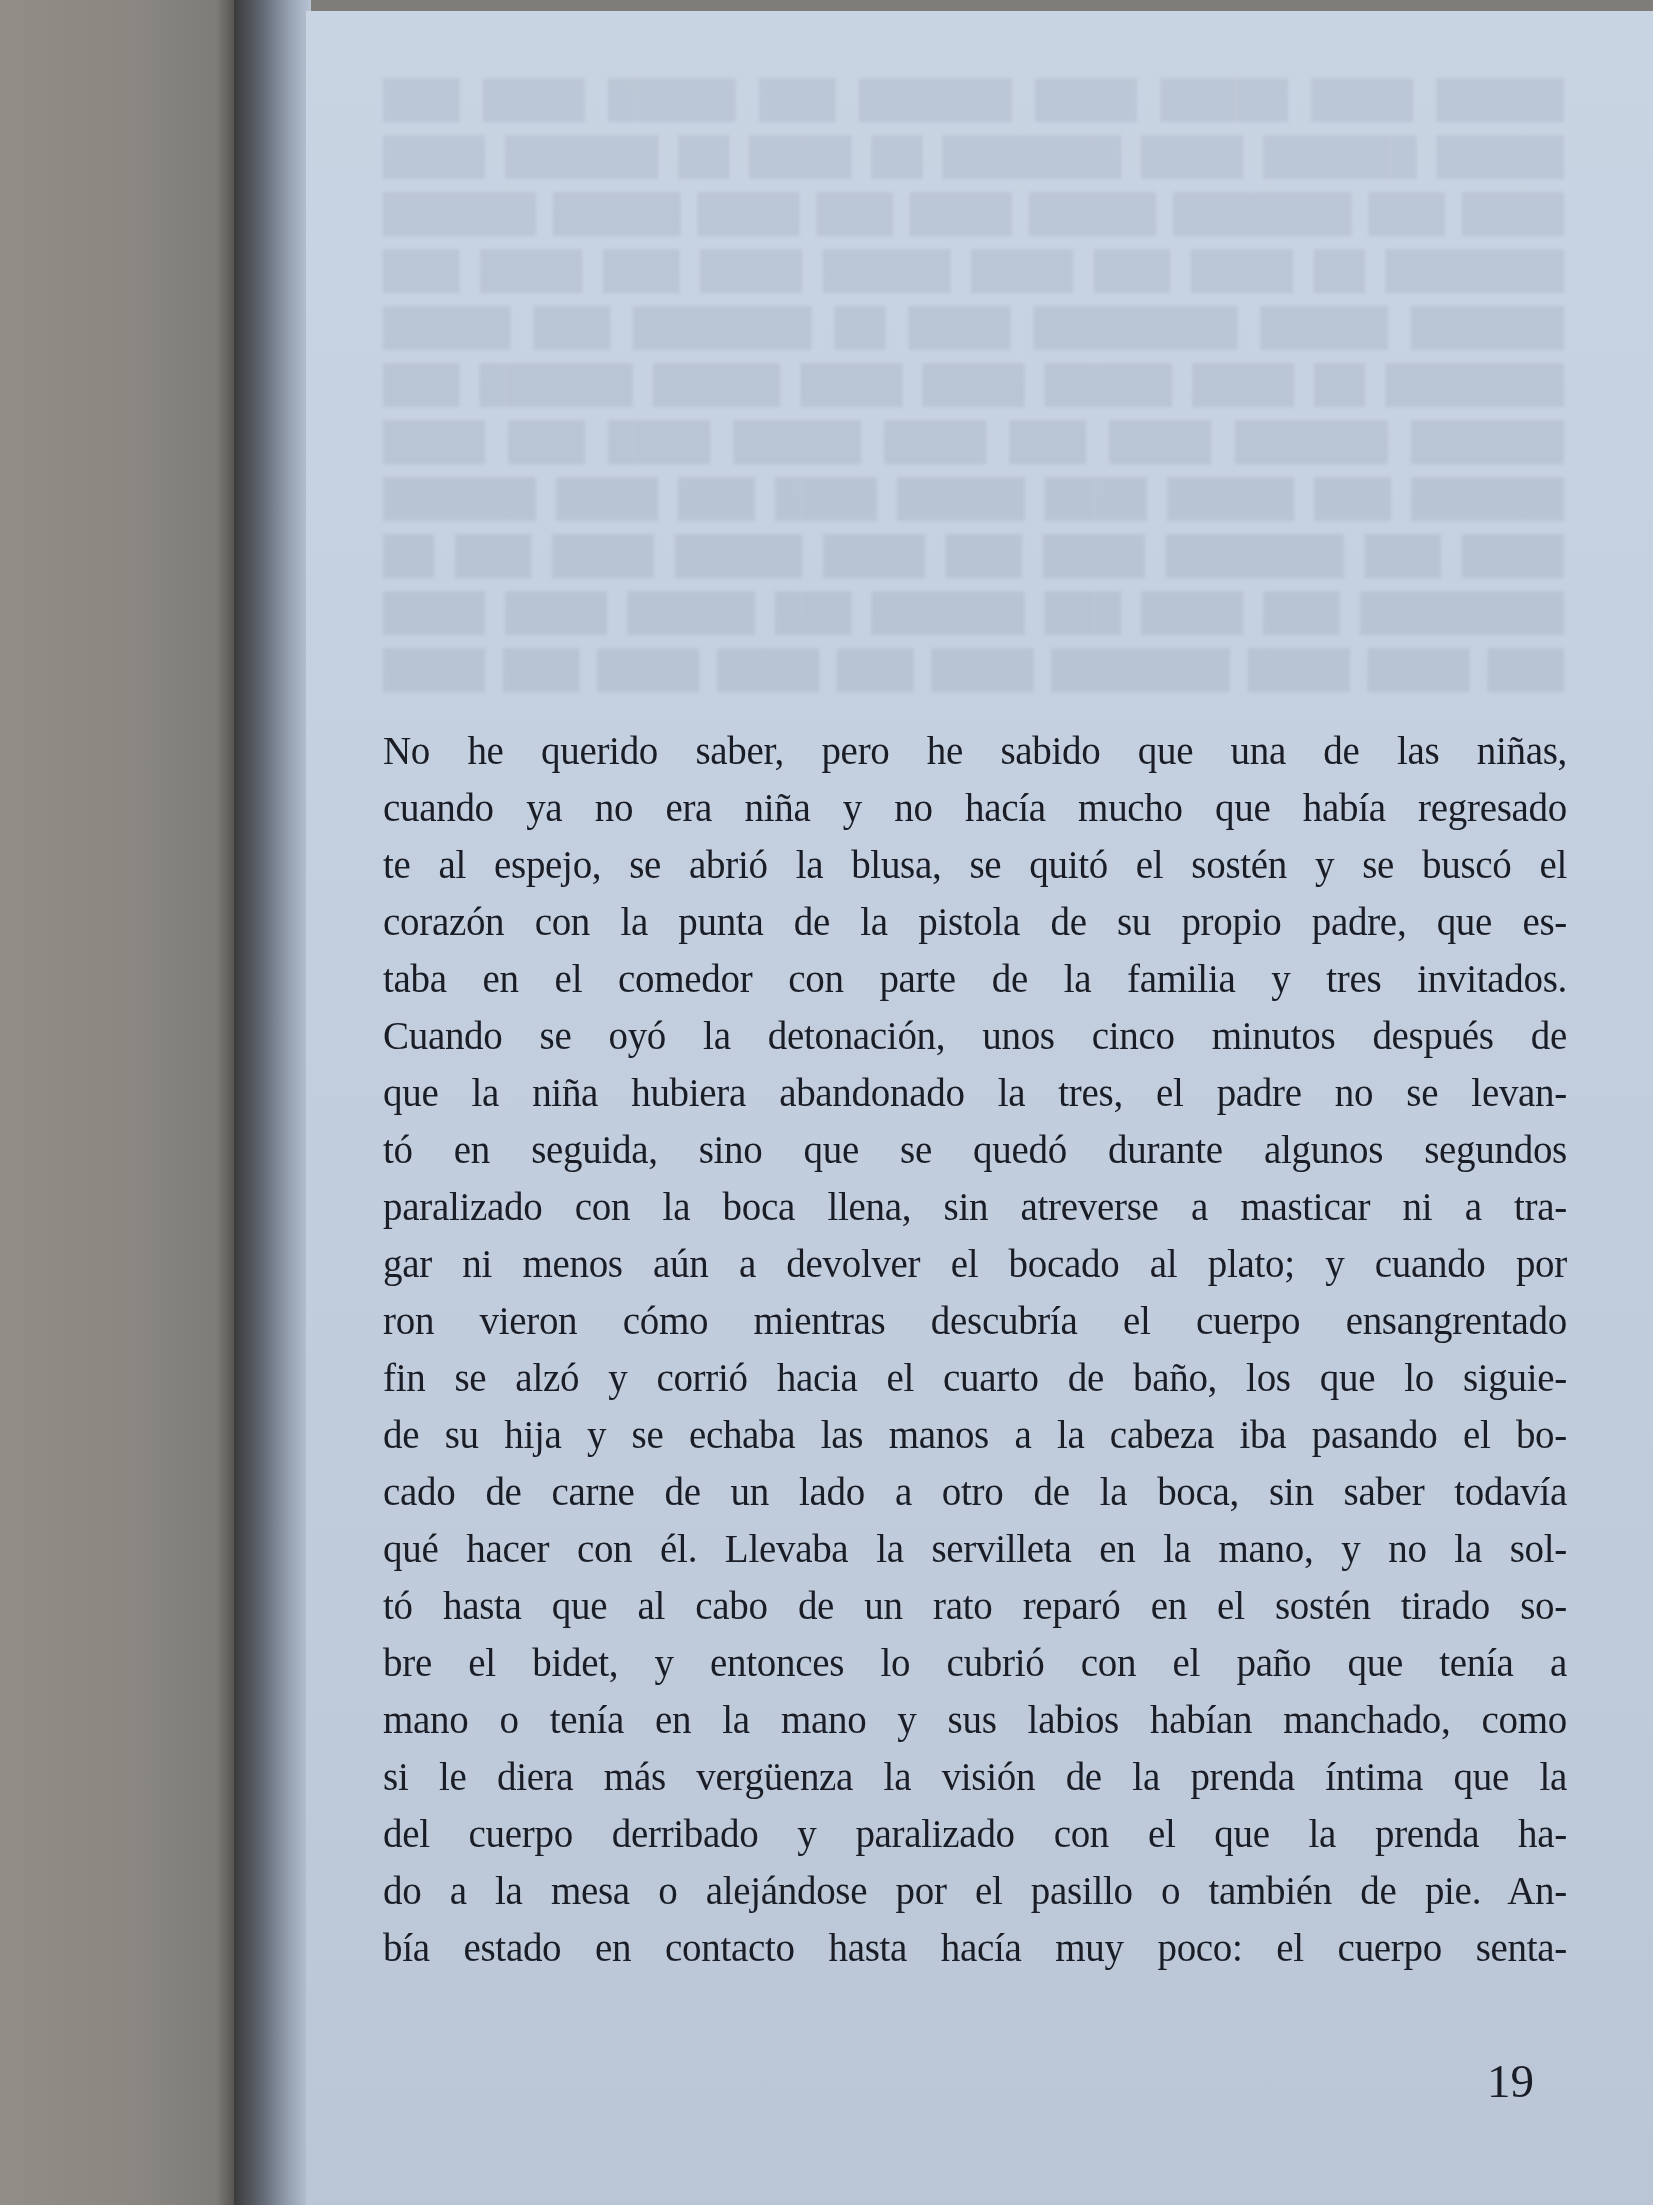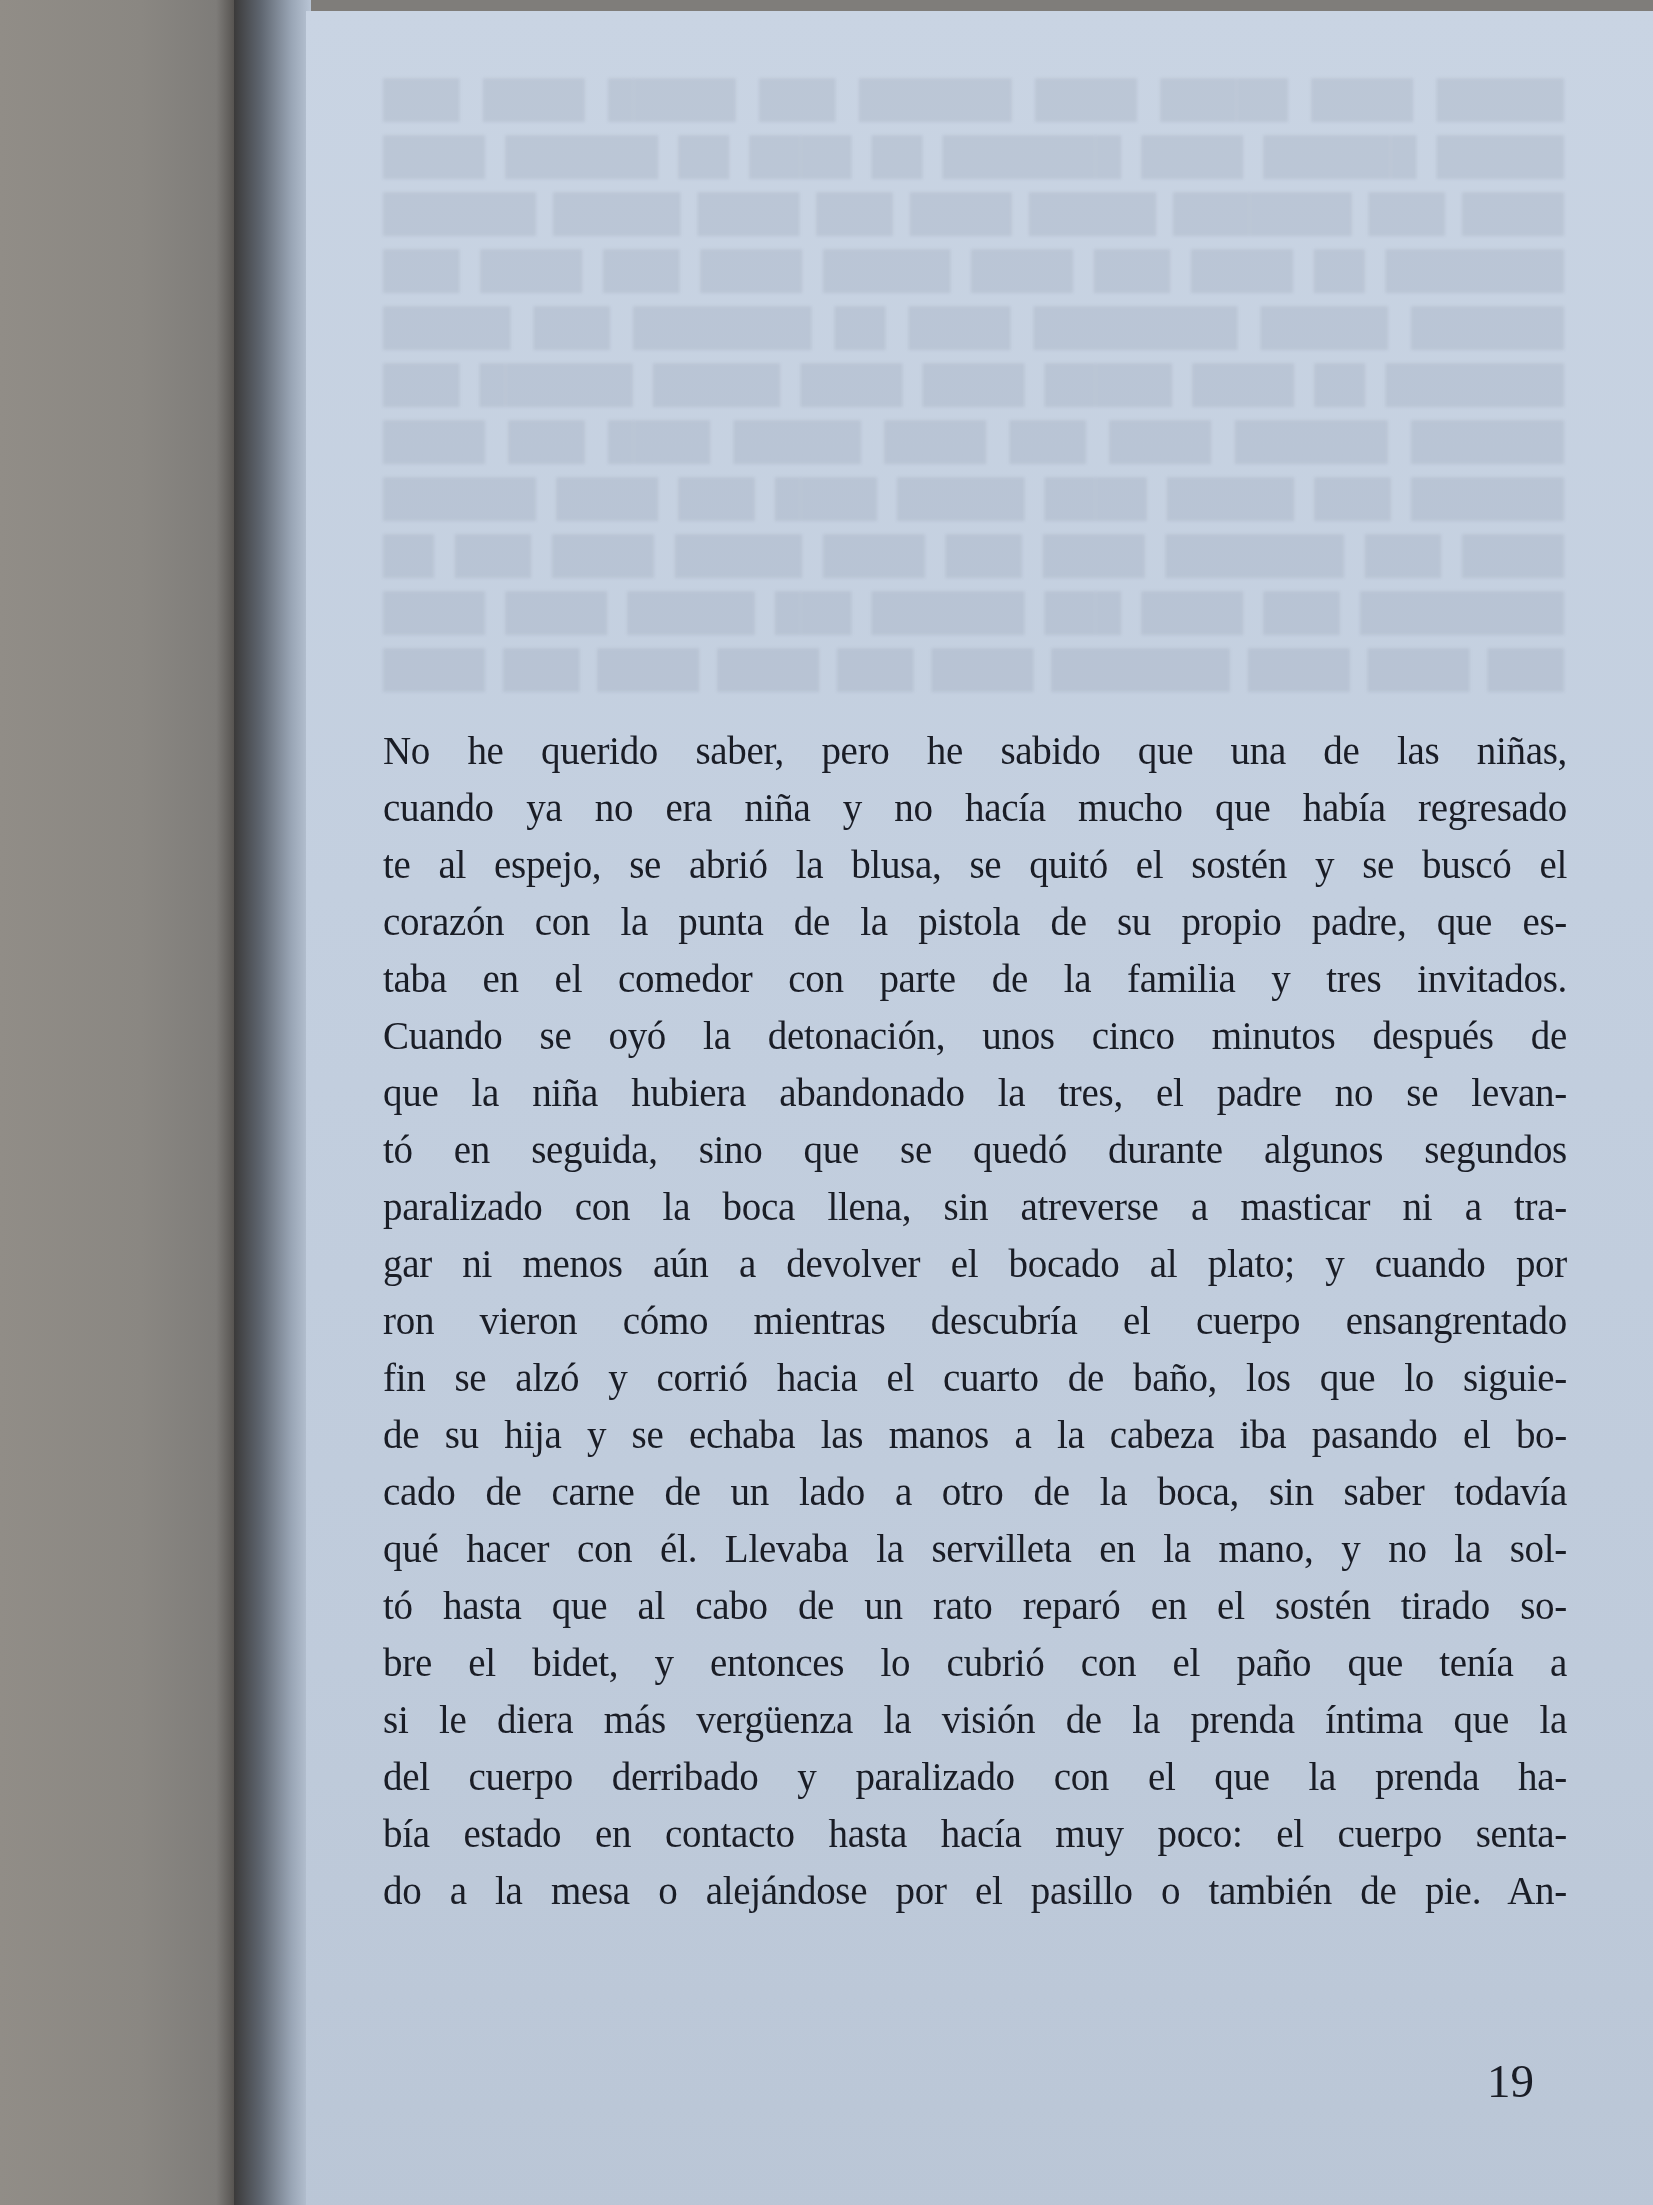--- a/index.html
+++ b/index.html
@@ -76,21 +76,22 @@
     <span class="line"><span class="t">tó en seguida, sino que se quedó durante algunos segundos</span></span>
     <span class="line"><span class="t">paralizado con la boca llena, sin atreverse a masticar ni a tra-</span></span>
     <span class="line"><span class="t">gar ni menos aún a devolver el bocado al plato; y cuando por</span></span>
     <span class="line"><span class="t">ron vieron cómo mientras descubría el cuerpo ensangrentado</span></span>
     <span class="line"><span class="t">fin se alzó y corrió hacia el cuarto de baño, los que lo siguie-</span></span>
     <span class="line"><span class="t">de su hija y se echaba las manos a la cabeza iba pasando el bo-</span></span>
     <span class="line"><span class="t">cado de carne de un lado a otro de la boca, sin saber todavía</span></span>
     <span class="line"><span class="t">qué hacer con él. Llevaba la servilleta en la mano, y no la sol-</span></span>
     <span class="line"><span class="t">tó hasta que al cabo de un rato reparó en el sostén tirado so-</span></span>
     <span class="line"><span class="t">bre el bidet, y entonces lo cubrió con el paño que tenía a</span></span>
+    <span class="line"><span class="t">mano o tenía en la mano y sus labios habían manchado, como</span></span>
     <span class="line"><span class="t">si le diera más vergüenza la visión de la prenda íntima que la</span></span>
     <span class="line"><span class="t">del cuerpo derribado y paralizado con el que la prenda ha-</span></span>
+    <span class="line"><span class="t">do a la mesa o alejándose por el pasillo o también de pie. An-</span></span>
     <span class="line"><span class="t">bía estado en contacto hasta hacía muy poco: el cuerpo senta-</span></span>
-    <span class="line"><span class="t">do a la mesa o alejándose por el pasillo o también de pie. An-</span></span>
   </div>
 
   <div class="page-number">19</div>
 </div>
 
 
 </body></html>

